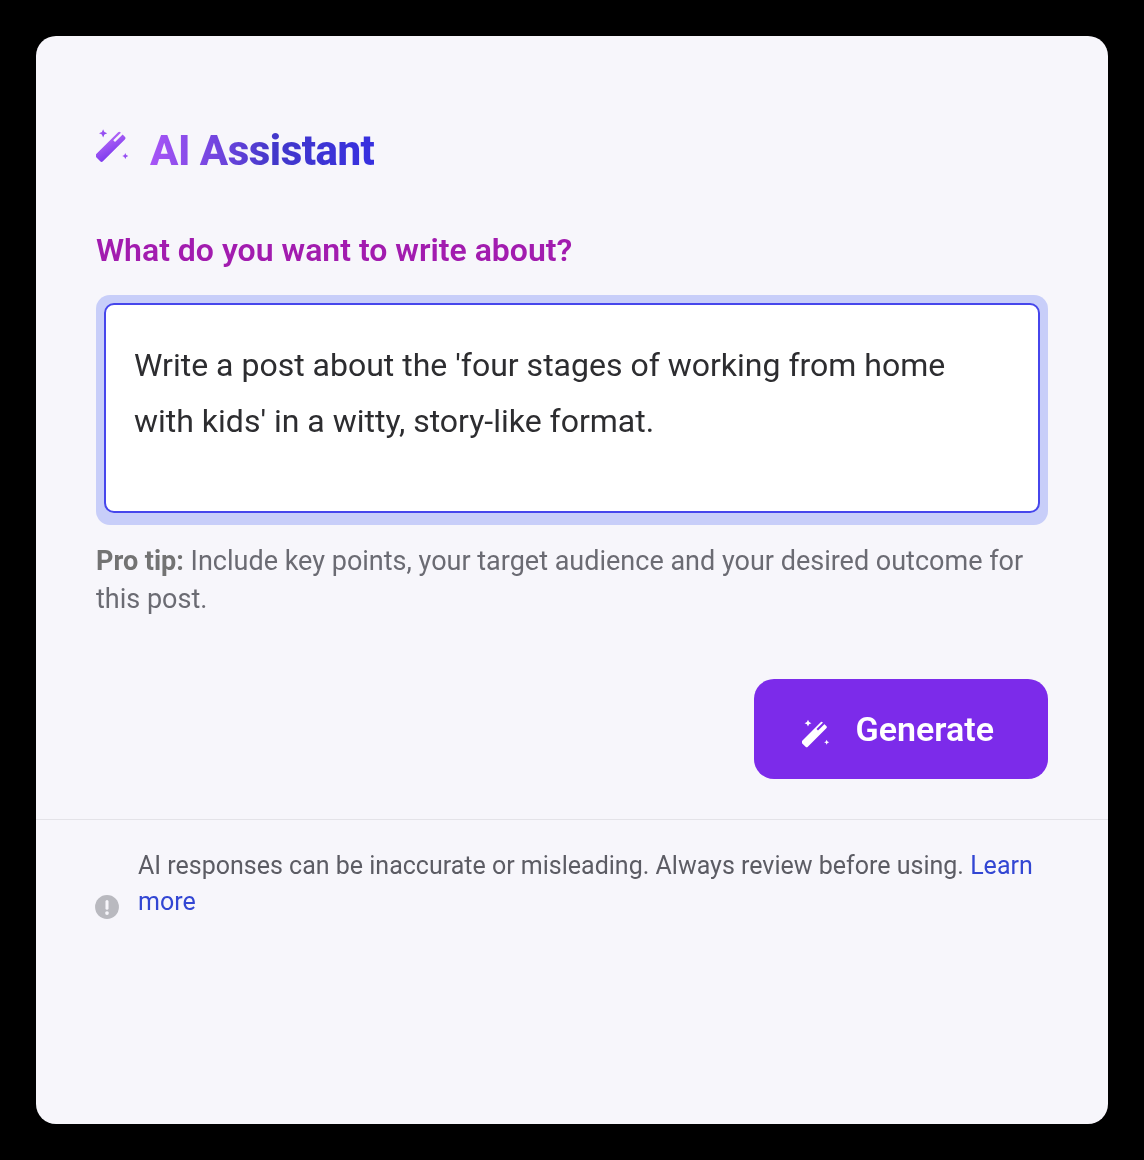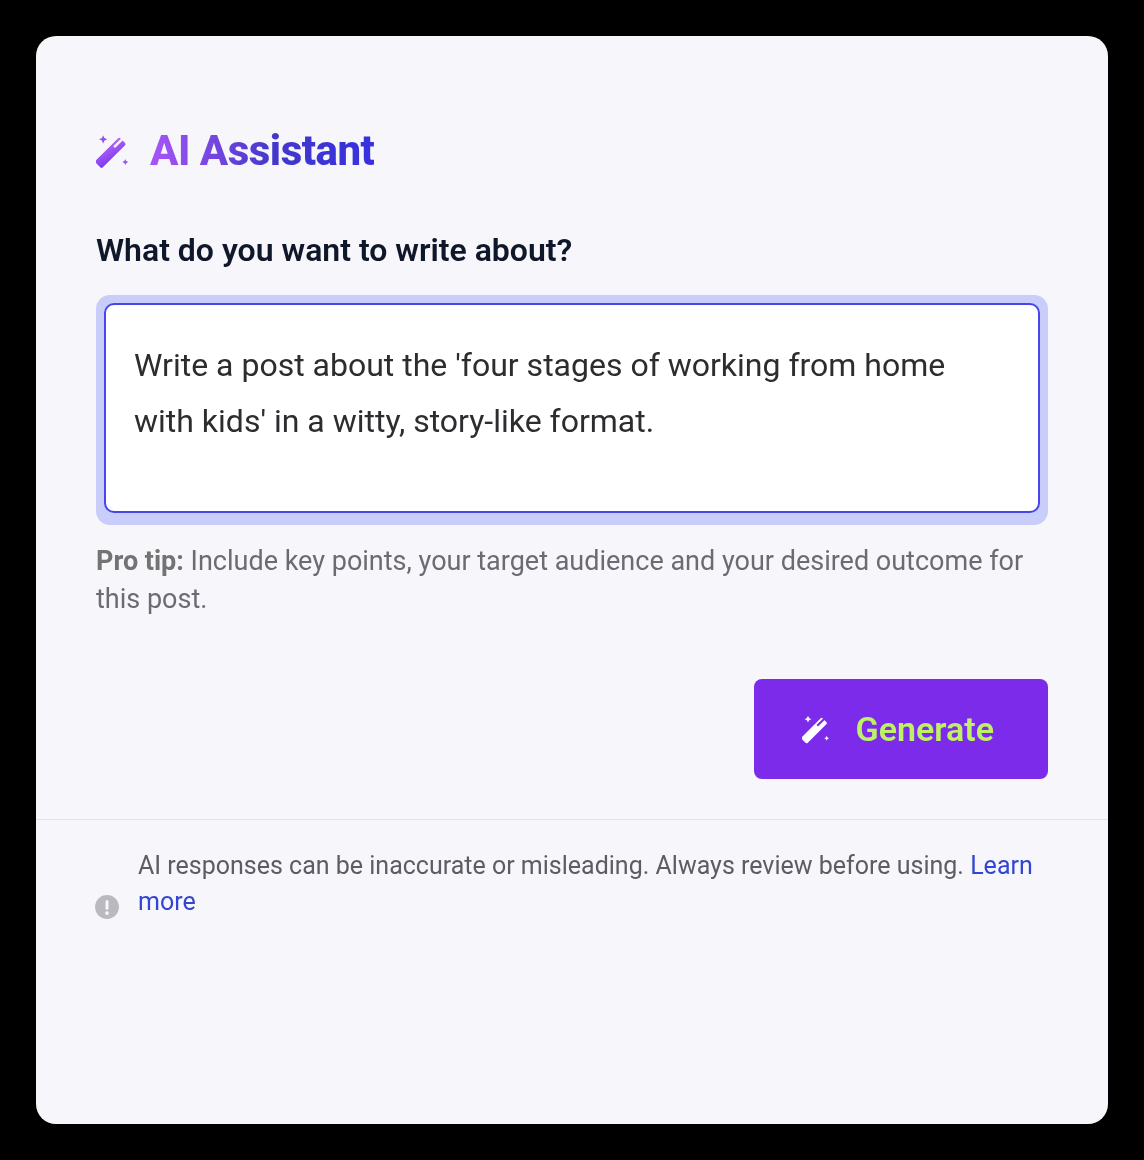--- a/index.html
+++ b/index.html
@@ -23,42 +23,42 @@
       display: flex;
       flex-direction: column;
       overflow: hidden;
     }
     .content {
       padding: 90px 60px 40px 60px;
       flex: 0 0 auto;
     }
     .title {
       display: flex;
-      align-items: center;
+      align-items: flex-start;
       gap: 16px;
       margin-bottom: 56px;
     }
     .title-icon {
       width: 38px;
       height: 38px;
       flex-shrink: 0;
     }
     .title-text {
       font-size: 42px;
       font-weight: 800;
       background: linear-gradient(90deg, #a855f7 0%, #4338ca 55%, #3730e0 100%);
       -webkit-background-clip: text;
       background-clip: text;
       -webkit-text-fill-color: transparent;
       letter-spacing: -0.5px;
     }
     .prompt-label {
       font-size: 32px;
       font-weight: 600;
-      color: #0f172a;
+      color: #a21caf;
       margin-bottom: 26px;
     }
     .textarea-wrapper {
       border-radius: 14px;
       padding: 8px;
       background: #c8cef9;
       margin-bottom: 18px;
     }
     .textarea {
       width: 100%;
@@ -83,26 +83,26 @@
     .pro-tip-label {
       font-weight: 700;
       color: #737373;
     }
     .button-row {
       display: flex;
       justify-content: flex-end;
     }
     .generate-btn {
       display: inline-flex;
-      align-items: center;
+      align-items: flex-end;
       gap: 22px;
       background: #7c2bea;
-      color: #bef264;
+      color: #ffffff;
       border: none;
-      border-radius: 8px;
+      border-radius: 20px;
       padding: 30px 54px 30px 48px;
       font-size: 34px;
       font-weight: 600;
       cursor: pointer;
       font-family: inherit;
     }
     .btn-icon {
       width: 32px;
       height: 32px;
     }

